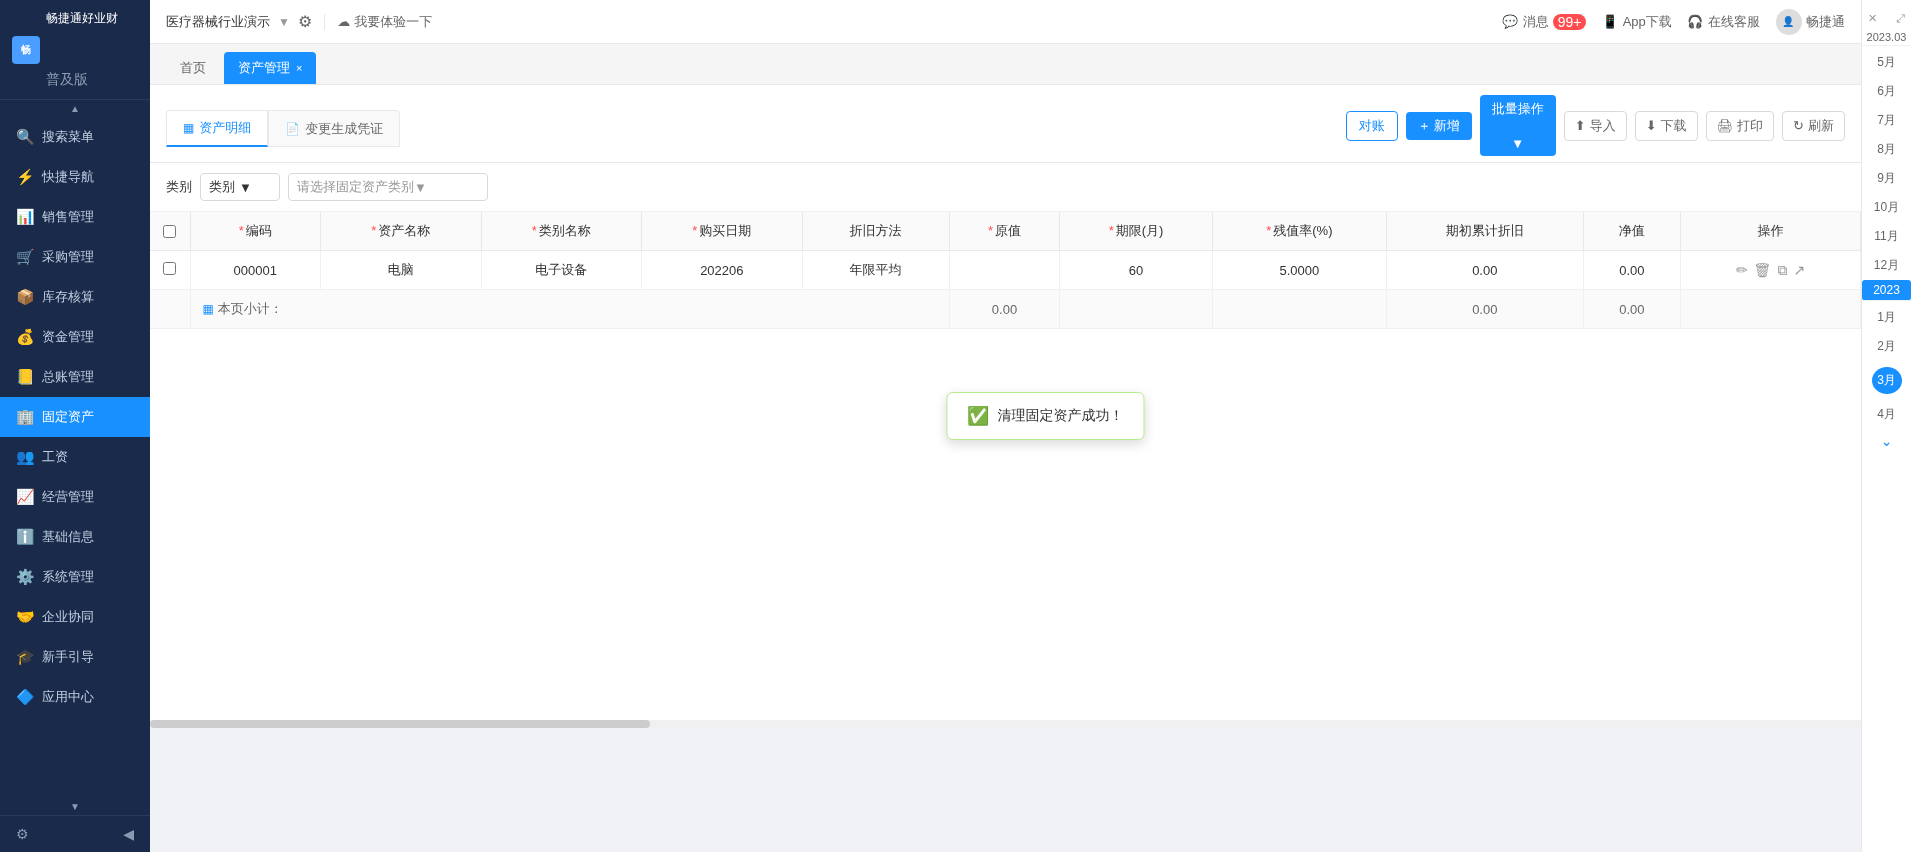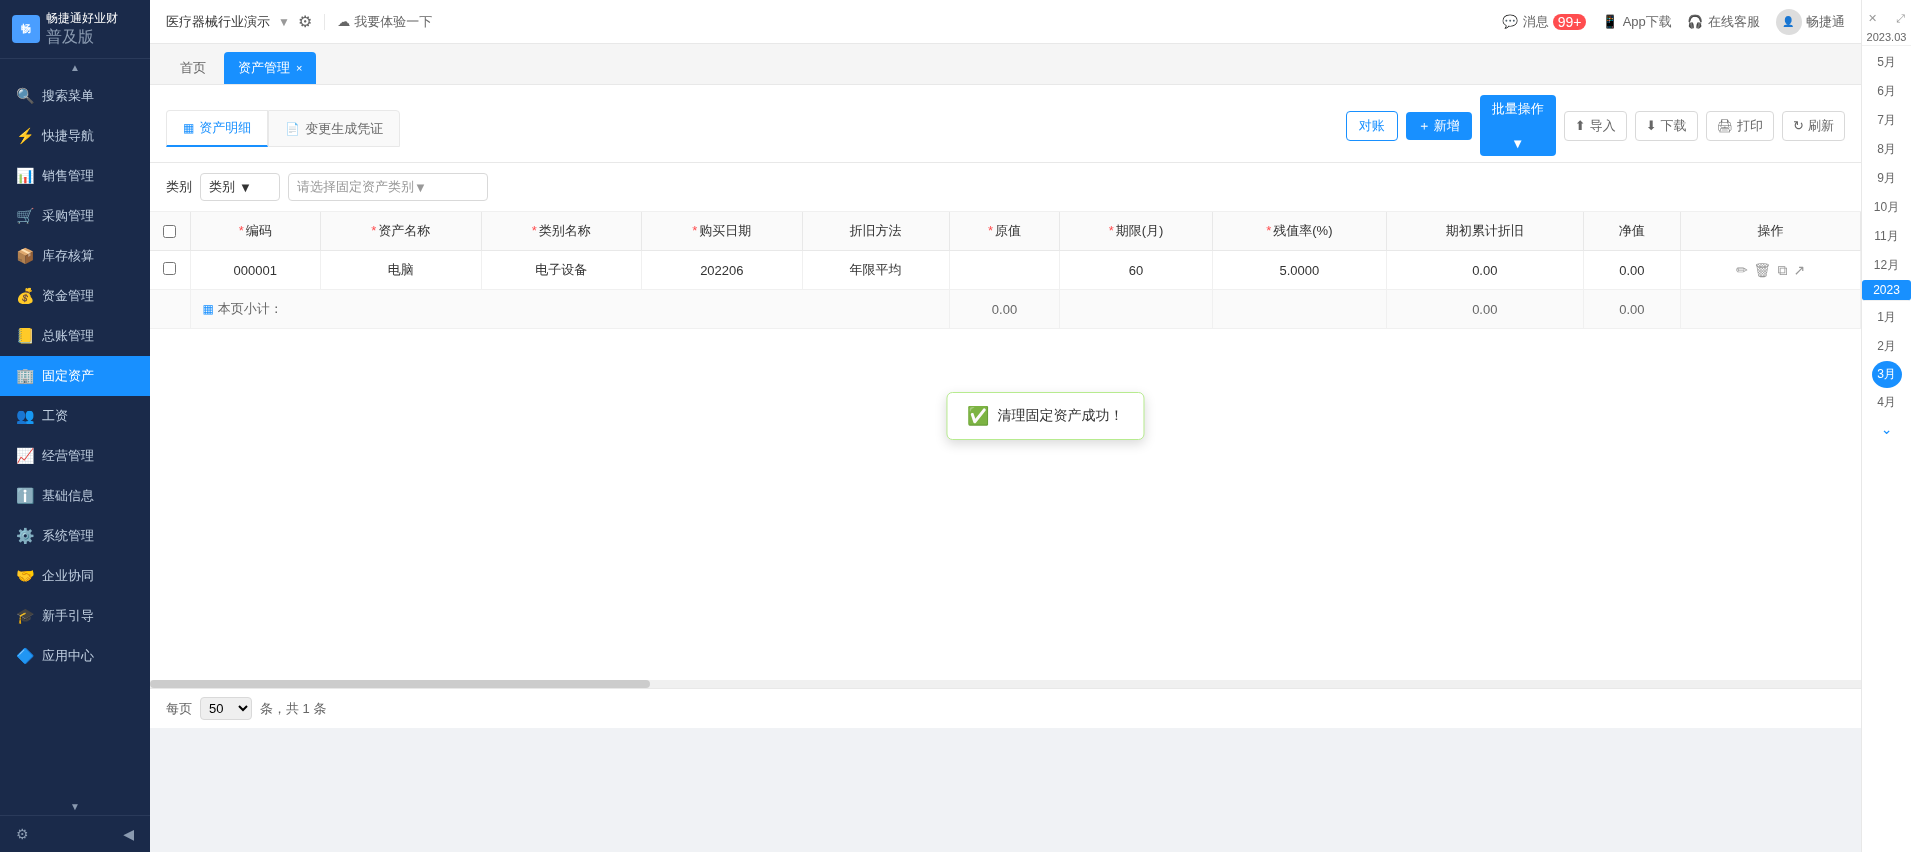--- a/index.html
+++ b/index.html
@@ -24,21 +24,21 @@
       border-bottom: 1px solid #2a3a5a;
     }
     .sidebar-logo-icon {
       width: 28px; height: 28px;
       background: #4a9eff;
       border-radius: 4px;
       display: flex; align-items: center; justify-content: center;
       color: white; font-size: 10px; font-weight: bold;
     }
     .sidebar-title { color: #fff; font-size: 12px; font-weight: normal; }
-    .sidebar-subtitle { color: #8a9ab0; font-size: 16px; }
+    .sidebar-subtitle { color: #8a9ab0; font-size: 14px; margin-top: 44px; }
     .sidebar-scroll-up, .sidebar-scroll-down {
       background: #1a2a4a;
       color: #8a9ab0;
       text-align: center;
       cursor: pointer;
       padding: 3px;
       font-size: 10px;
     }
     .sidebar-nav {
       flex: 1;
@@ -629,29 +629,20 @@
       <div class="success-toast">
         <span class="success-icon">✅</span>
         <span>清理固定资产成功！</span>
       </div>
     </div>
 
     <div class="scrollbar-h">
       <div class="scrollbar-thumb"></div>
     </div>
 
-    <div class="footer">
-      <span>每页</span>
-      <select>
-        <option value="50">50</option>
-        <option value="100">100</option>
-        <option value="200">200</option>
-      </select>
-      <span>条，共 1 条</span>
-    </div>
 
   </div>
 </div>
 
 <div class="right-panel">
   <div class="right-panel-header">
     <span class="right-panel-close">✕</span>
     <span class="right-panel-expand">⤢</span>
   </div>
   <div class="year-label">2023.03</div>
@@ -659,16 +650,16 @@
   <div class="month-item">6月</div>
   <div class="month-item">7月</div>
   <div class="month-item">8月</div>
   <div class="month-item">9月</div>
   <div class="month-item">10月</div>
   <div class="month-item">11月</div>
   <div class="month-item">12月</div>
   <div class="year-label current-year" style="background:#1890ff;color:white;padding:3px 4px;border-radius:3px;font-size:12px;text-align:center;">2023</div>
   <div class="month-item">1月</div>
   <div class="month-item">2月</div>
-  <div class="month-item" style="background:#1890ff;color:white;border-radius:50%;width:30px;margin:0 auto;padding:5px 0;text-align:center;font-size:12px;cursor:pointer;">3月</div>
+  <div class="month-item" style="background:#1890ff;color:white;border-radius:50%;width:30px;margin:6px auto;padding:5px 0;text-align:center;font-size:12px;cursor:pointer;">3月</div>
   <div class="month-item">4月</div>
   <div class="month-down-arrow">⌄</div>
 </div>
 
 </body></html>

